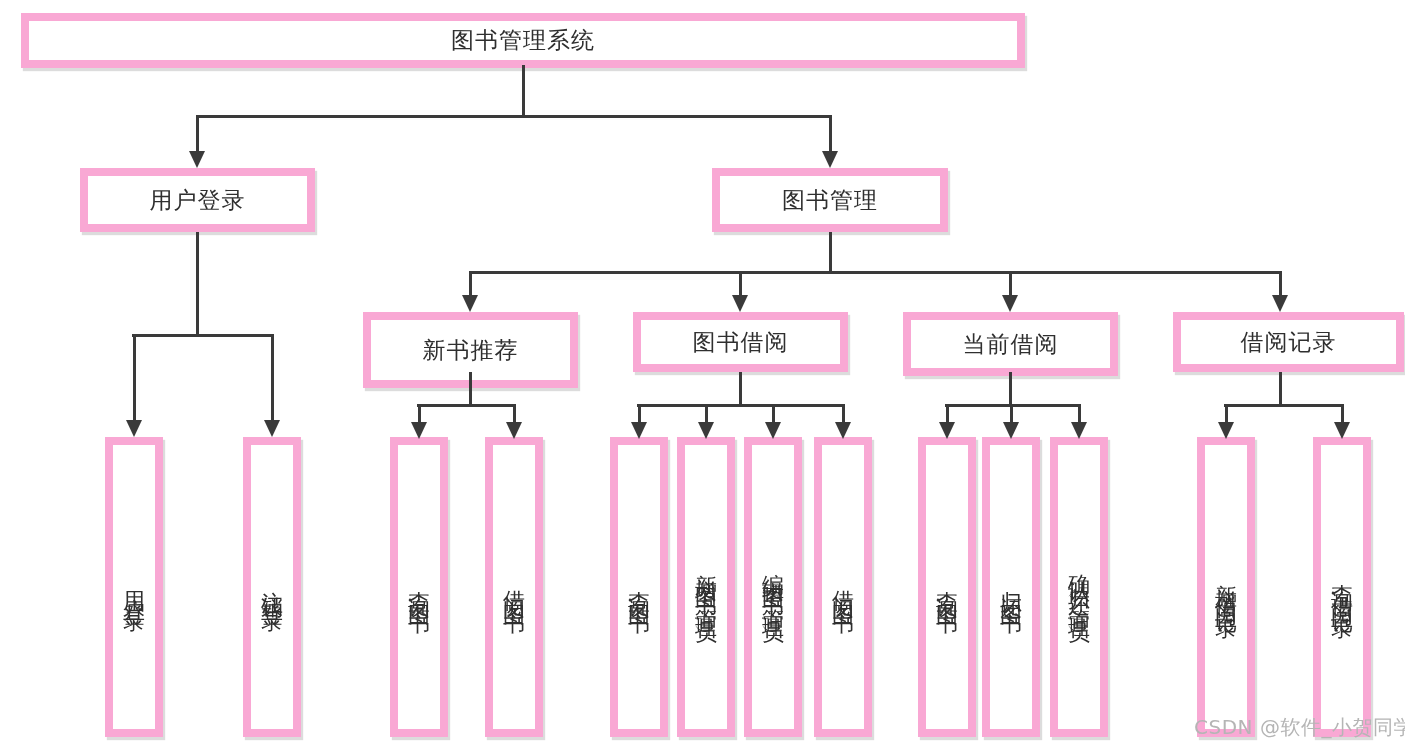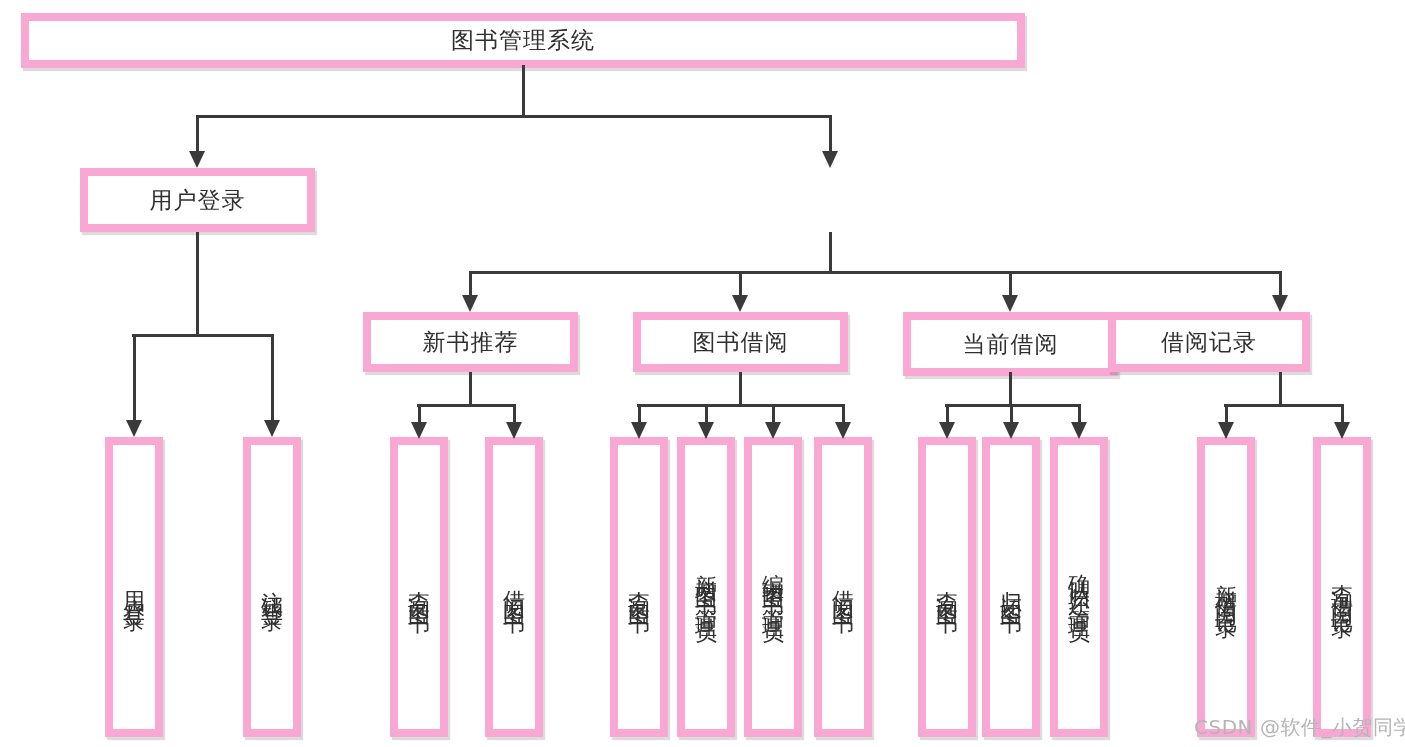--- a/index.html
+++ b/index.html
@@ -62,31 +62,34 @@
 
 <div id="diagram">
 
   <div class="box" style="left:21px; top:13px; width:1004px; height:55px;">
     <span class="h-label">图书管理系统</span>
   </div>
 
   <div class="box" style="left:80px; top:168px; width:235px; height:64px;">
     <span class="h-label">用户登录</span>
   </div>
+  <div class="box" style="left:712px; top:168px; width:236px; height:64px;">
+    <span class="h-label">图书管理</span>
+  </div>
 
-  <div class="box" style="left:363px; top:312px; width:215px; height:60px;">
+  <div class="box" style="left:363px; top:312px; width:215px; height:76px;">
     <span class="h-label">新书推荐</span>
   </div>
   <div class="box" style="left:633px; top:312px; width:215px; height:60px;">
     <span class="h-label">图书借阅</span>
   </div>
   <div class="box" style="left:903px; top:312px; width:215px; height:64px;">
     <span class="h-label">当前借阅</span>
   </div>
-  <div class="box" style="left:1108px; top:312px; width:202px; height:60px;">
+  <div class="box" style="left:1173px; top:312px; width:231px; height:60px;">
     <span class="h-label">借阅记录</span>
   </div>
 
   <div class="box leaf" style="left:105px; top:437px; width:58px; height:300px;">
     <span class="v-label">用户登录</span>
   </div>
   <div class="box leaf" style="left:243px; top:437px; width:58px; height:300px;">
     <span class="v-label">注销登录</span>
   </div>
 

